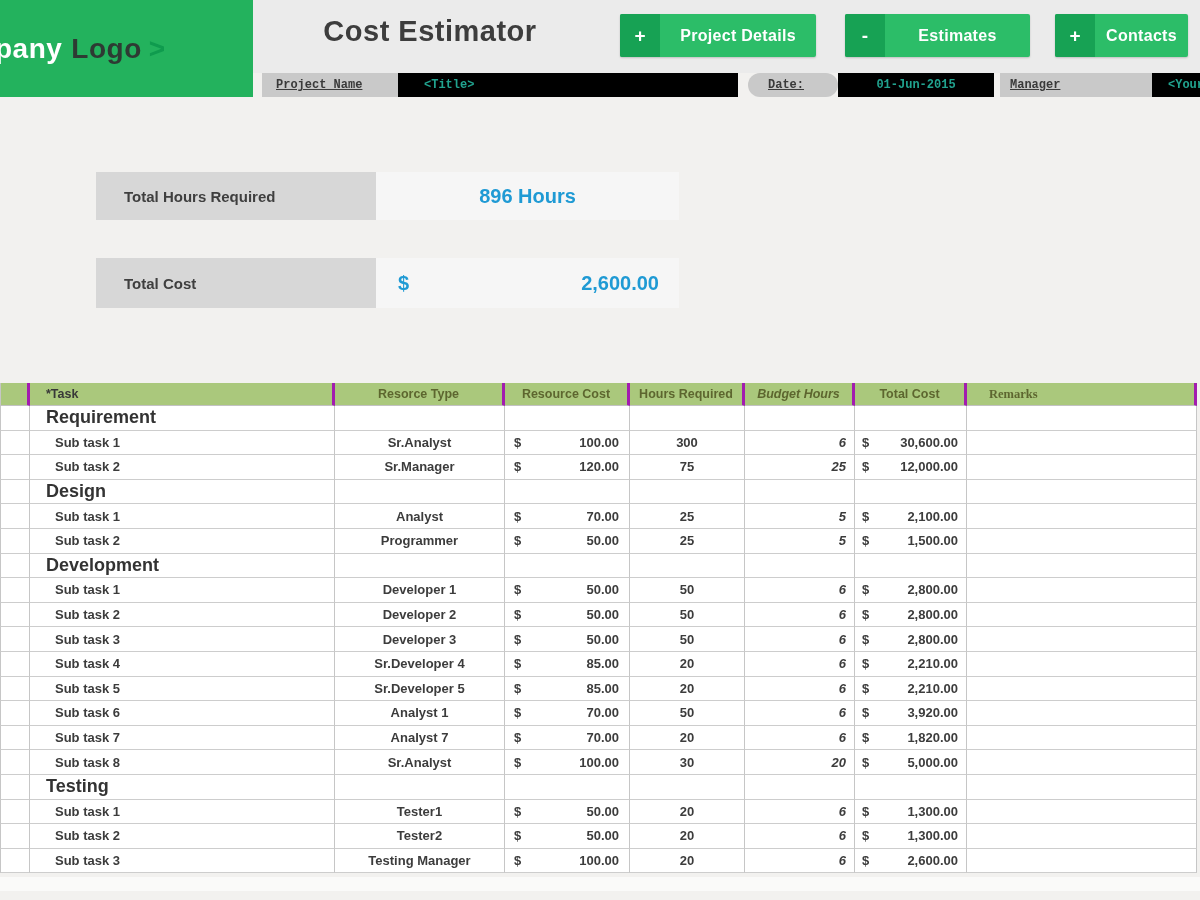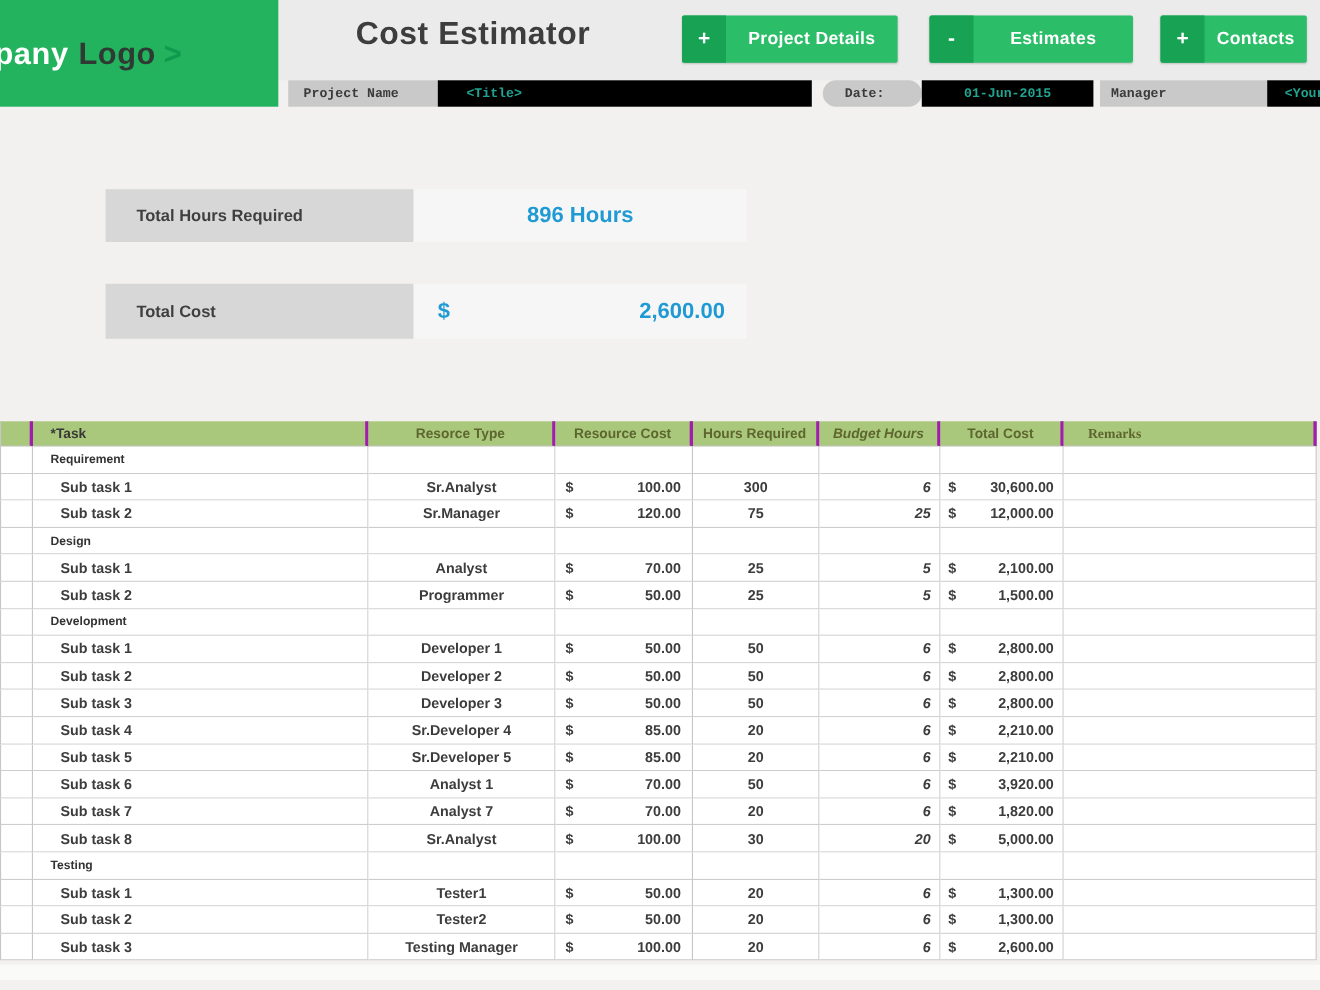--- a/index.html
+++ b/index.html
@@ -37,21 +37,21 @@
   #btn-project{left:620px;width:196px;}
   #btn-estimates{left:845px;width:185px;}
   #btn-contacts{left:1055px;width:133px;}
   
   .project-bar{
     position:absolute;left:253px;top:73px;width:947px;height:24px;
     display:flex;align-items:stretch;
     font-family:"Liberation Mono",monospace;font-size:12px;font-weight:bold;
   }
   .pb-cell{display:flex;align-items:center;box-sizing:border-box;overflow:hidden;white-space:nowrap;}
-  .pb-label{background:#c9c9c9;color:#3a3a3a;}
+  .pb-label{background:#c9c9c9;color:#3a3a3a;text-decoration:underline;}
   .pb-value{background:#000000;color:#21a38f;}
   .pb-g{background:transparent;}
   .pb-w1{width:9px;}
   .pb-name-l{width:136px;padding-left:14px;}
   .pb-name-v{width:340px;padding-left:26px;}
   .pb-w2{width:10px;}
   .pb-date-l{width:90px;padding-left:20px;border-radius:12px;}
   .pb-date-v{width:156px;justify-content:center;}
   .pb-w3{width:6px;}
   .pb-mgr-l{width:152px;padding-left:10px;}
@@ -90,21 +90,21 @@
   .c2{width:170px;justify-content:center;}
   .c3{width:125px;}
   .c4{width:115px;justify-content:center;}
   .c5{width:110px;justify-content:flex-end;padding-right:8px;font-style:italic;}
   .c6{width:112px;}
   .c7{width:230px;padding-left:22px;font-family:Liberation Serif, serif;}
   .hdr .c1{padding-left:16px;}
   .hdr .c3,.hdr .c6{justify-content:center;padding:0;}
   .hdr .c5{justify-content:center;padding:0;}
   .td.task{padding-left:25px;}
-  .tr.group .td.task{padding-left:16px;font-weight:bold;font-size:11px;color:#333;}
+  .tr.group .td.task{padding-left:16px;font-weight:bold;font-size:18px;color:#333;}
   .td.cur{justify-content:space-between;}
   .c3.cur{padding-left:9px;padding-right:10px;}
   .c6.cur{padding-left:7px;padding-right:8px;}
   .bottom-strip{position:absolute;left:0;top:877px;width:1200px;height:14px;background:#fafaf9;}
 </style>
 </head>
 <body>
 
 <div class="topband"></div>
 

